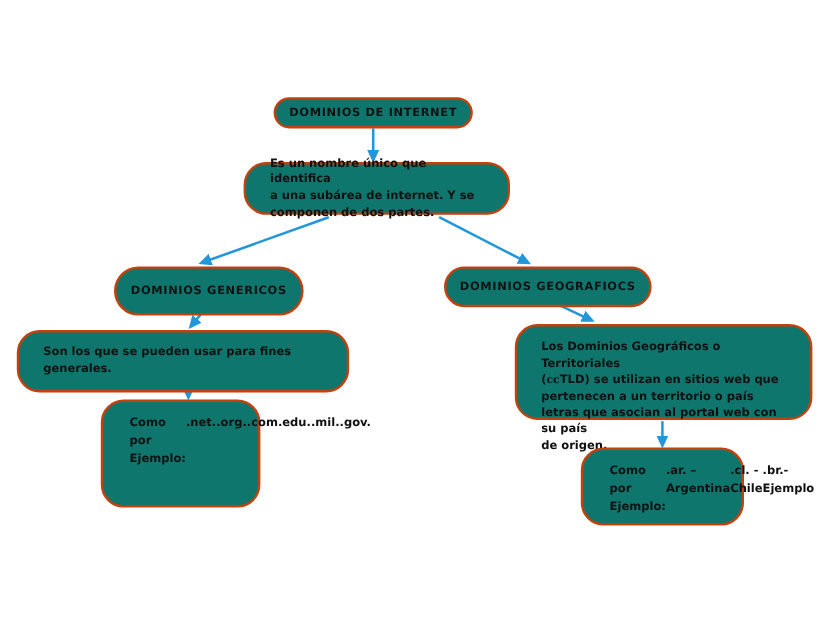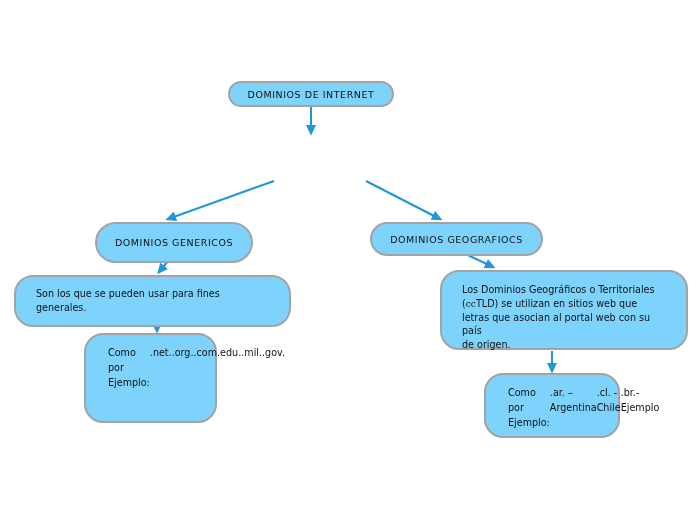--- a/index.html
+++ b/index.html
@@ -19,24 +19,24 @@
     position: absolute;
     left: 0;
     top: 0;
     width: 696px;
     height: 520px;
     pointer-events: none;
   }
   .node {
     position: absolute;
     box-sizing: border-box;
-    border: 2px solid #a3a3a3;
-    background: #7dd3fc;
+    border: 2px solid #c2410c;
+    background: #0f766e;
     color: #111111;
-    font-weight: normal;
+    font-weight: bold;
     z-index: 2;
   }
   
   .pill {
     border-radius: 999px;
     display: flex;
     align-items: center;
     justify-content: center;
     text-align: center;
     font-size: 9.5px;
@@ -68,21 +68,21 @@
   .list-card .lead { display: block; }
   .list-card .item { display: block; }
   .cc { font-family: "DejaVu Serif", "Liberation Serif", serif; font-size: 9.1px; }
 
   
   #n-root        { left: 228px; top: 81px;  width: 166px; height: 26px; }
   #n-def         { left: 203px; top: 135px; width: 222px; height: 44px; }
   #n-generic     { left: 95px;  top: 222px; width: 158px; height: 41px; }
   #n-geo         { left: 370px; top: 222px; width: 173px; height: 34px; }
   #n-generic-desc{ left: 14px;  top: 275px; width: 277px; height: 52px; }
-  #n-geo-desc    { left: 440px; top: 270px; width: 248px; height: 80px; justify-content: flex-end; }
+  #n-geo-desc    { left: 429px; top: 270px; width: 248px; height: 80px; justify-content: flex-end; }
   #n-generic-list{ left: 84px;  top: 333px; width: 133px; height: 90px; }
   #n-geo-list    { left: 484px; top: 373px; width: 136px; height: 65px; }
 </style>
 </head>
 <body>
 
 <div id="canvas">
 
   <svg id="edges" viewBox="0 0 696 520" xmlns="http://www.w3.org/2000/svg">
     <defs>
@@ -103,40 +103,48 @@
 
     <line x1="455" y1="249" x2="493" y2="267" stroke="#2196d9" stroke-width="2.1" marker-end="url(#arrow)"></line>
 
     <line x1="552" y1="351" x2="552" y2="371" stroke="#2196d9" stroke-width="2.1" marker-end="url(#arrow)"></line>
   </svg>
 
   <div class="node pill" id="n-root">
     <span>DOMINIOS DE INTERNET</span>
   </div>
 
+  <div class="node card" id="n-def">
+    <span>
+      <span class="txt">Es un nombre único que identifica</span>
+      <span class="txt">a una subárea de internet. Y se</span>
+      <span class="txt">componen de dos partes.</span>
+    </span>
+  </div>
 
   <div class="node pill" id="n-generic">
     <span>DOMINIOS GENERICOS</span>
   </div>
 
   <div class="node pill" id="n-geo">
     <span>DOMINIOS GEOGRAFIOCS</span>
   </div>
 
   <div class="node card" id="n-generic-desc">
     <span>
       <span class="txt">Son los que se pueden usar para fines</span>
       <span class="txt">generales.</span>
     </span>
   </div>
 
   <div class="node card tall" id="n-geo-desc">
     <span>
       <span class="txt">Los Dominios Geográficos o Territoriales</span>
       <span class="txt"><span>(</span><span class="cc">cc</span><span>TLD) se utilizan en sitios web que</span></span>
+      <span class="txt">pertenecen a un territorio o país</span>
       <span class="txt">letras que asocian al portal web con su país</span>
       <span class="txt">de origen.</span>
     </span>
   </div>
 
   <div class="node list-card" id="n-generic-list">
     <span class="lead">Como por Ejemplo:</span>
     <span class="item">.net.</span>
     <span class="item">.org.</span>
     <span class="item">.com</span>

